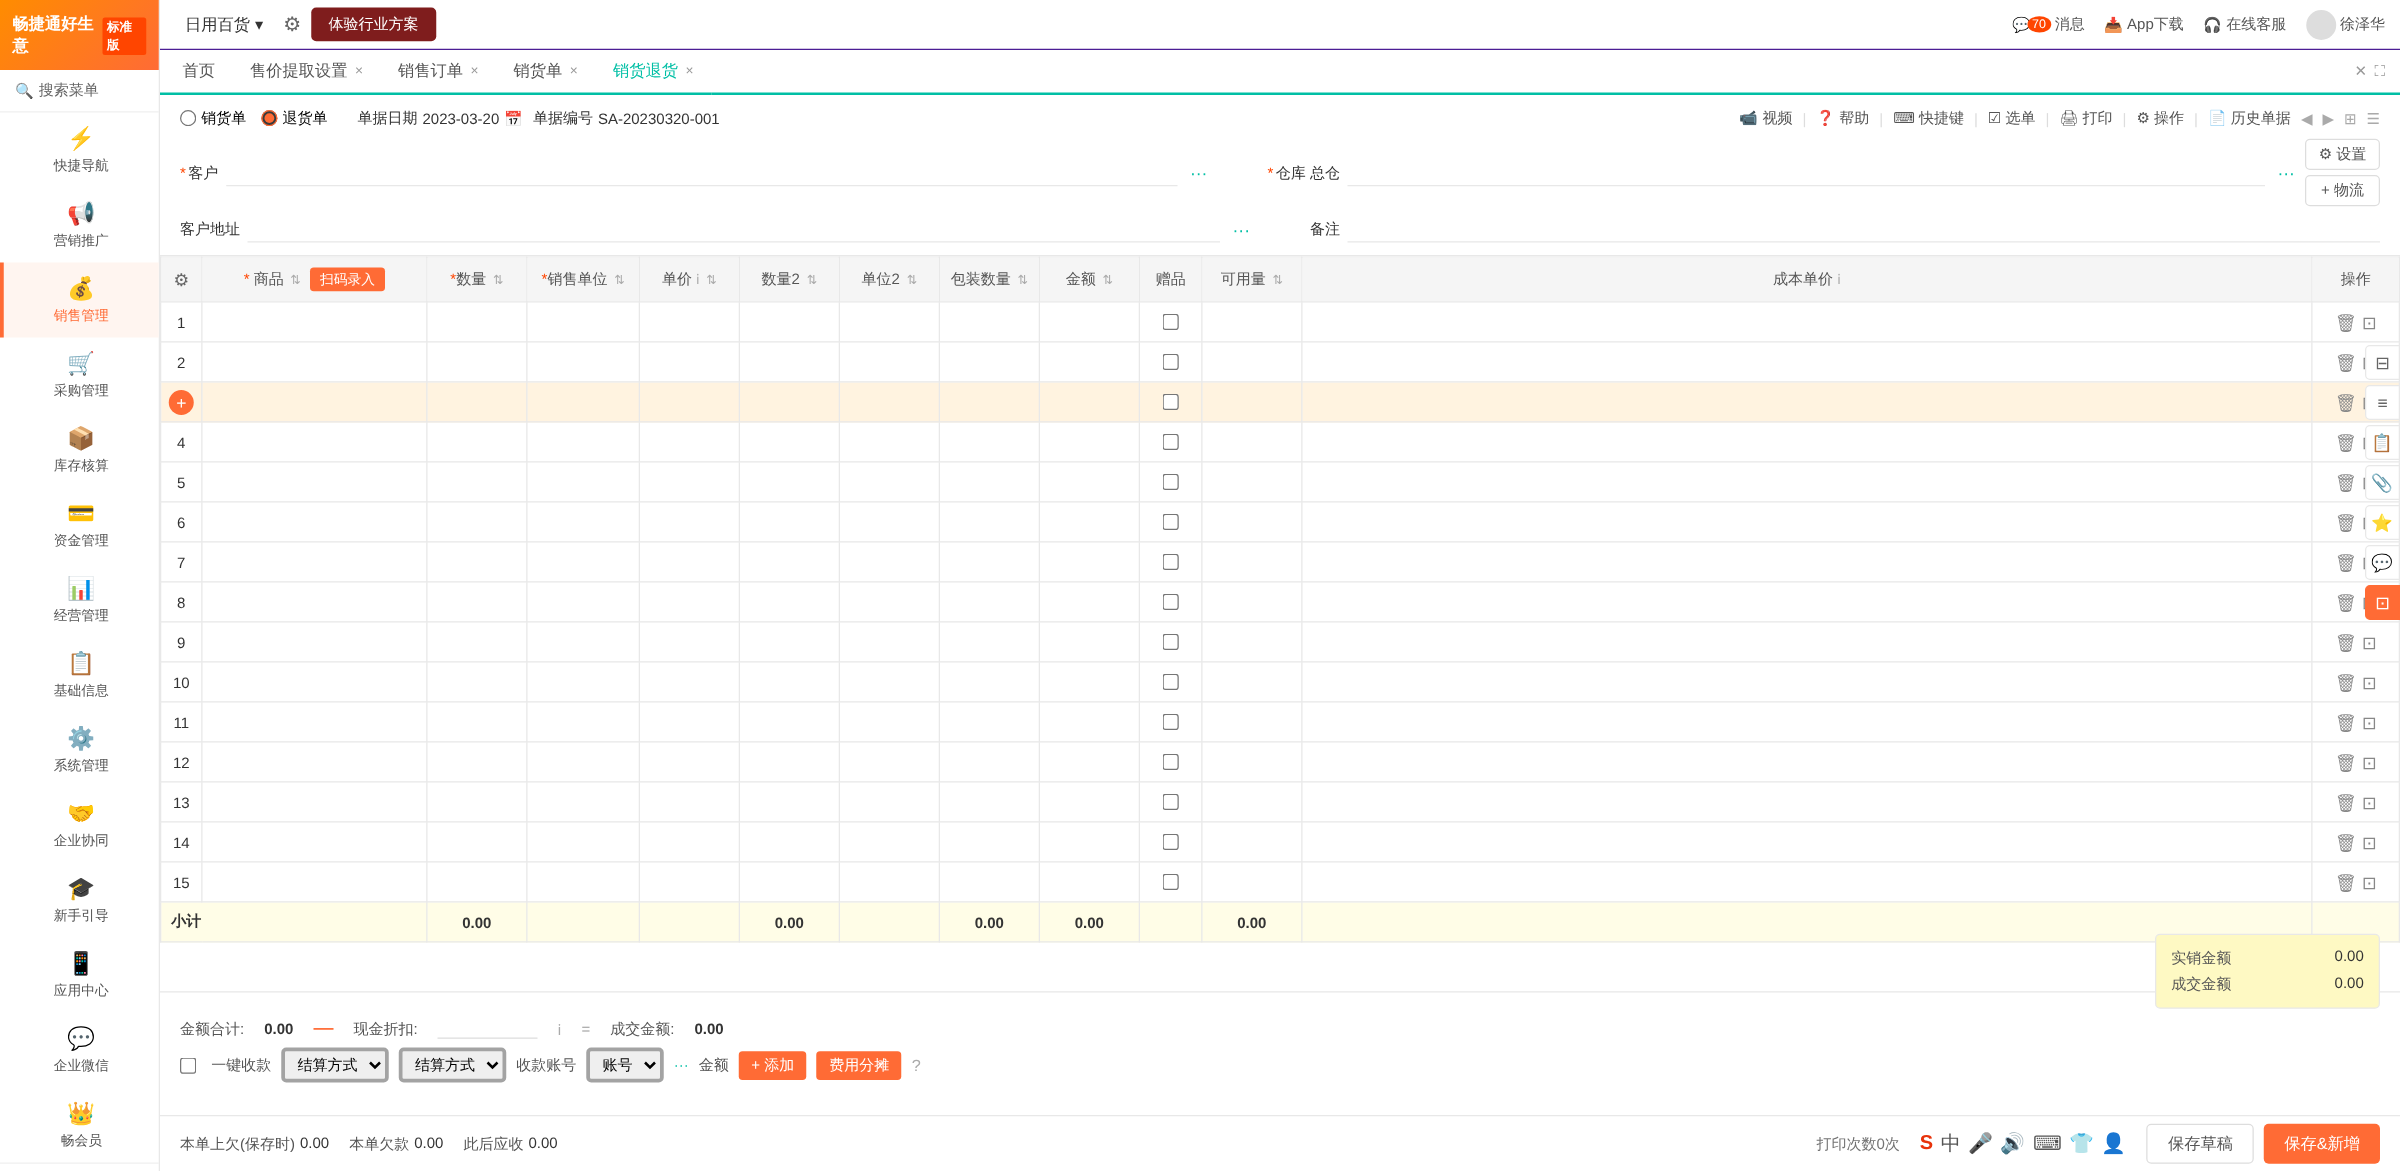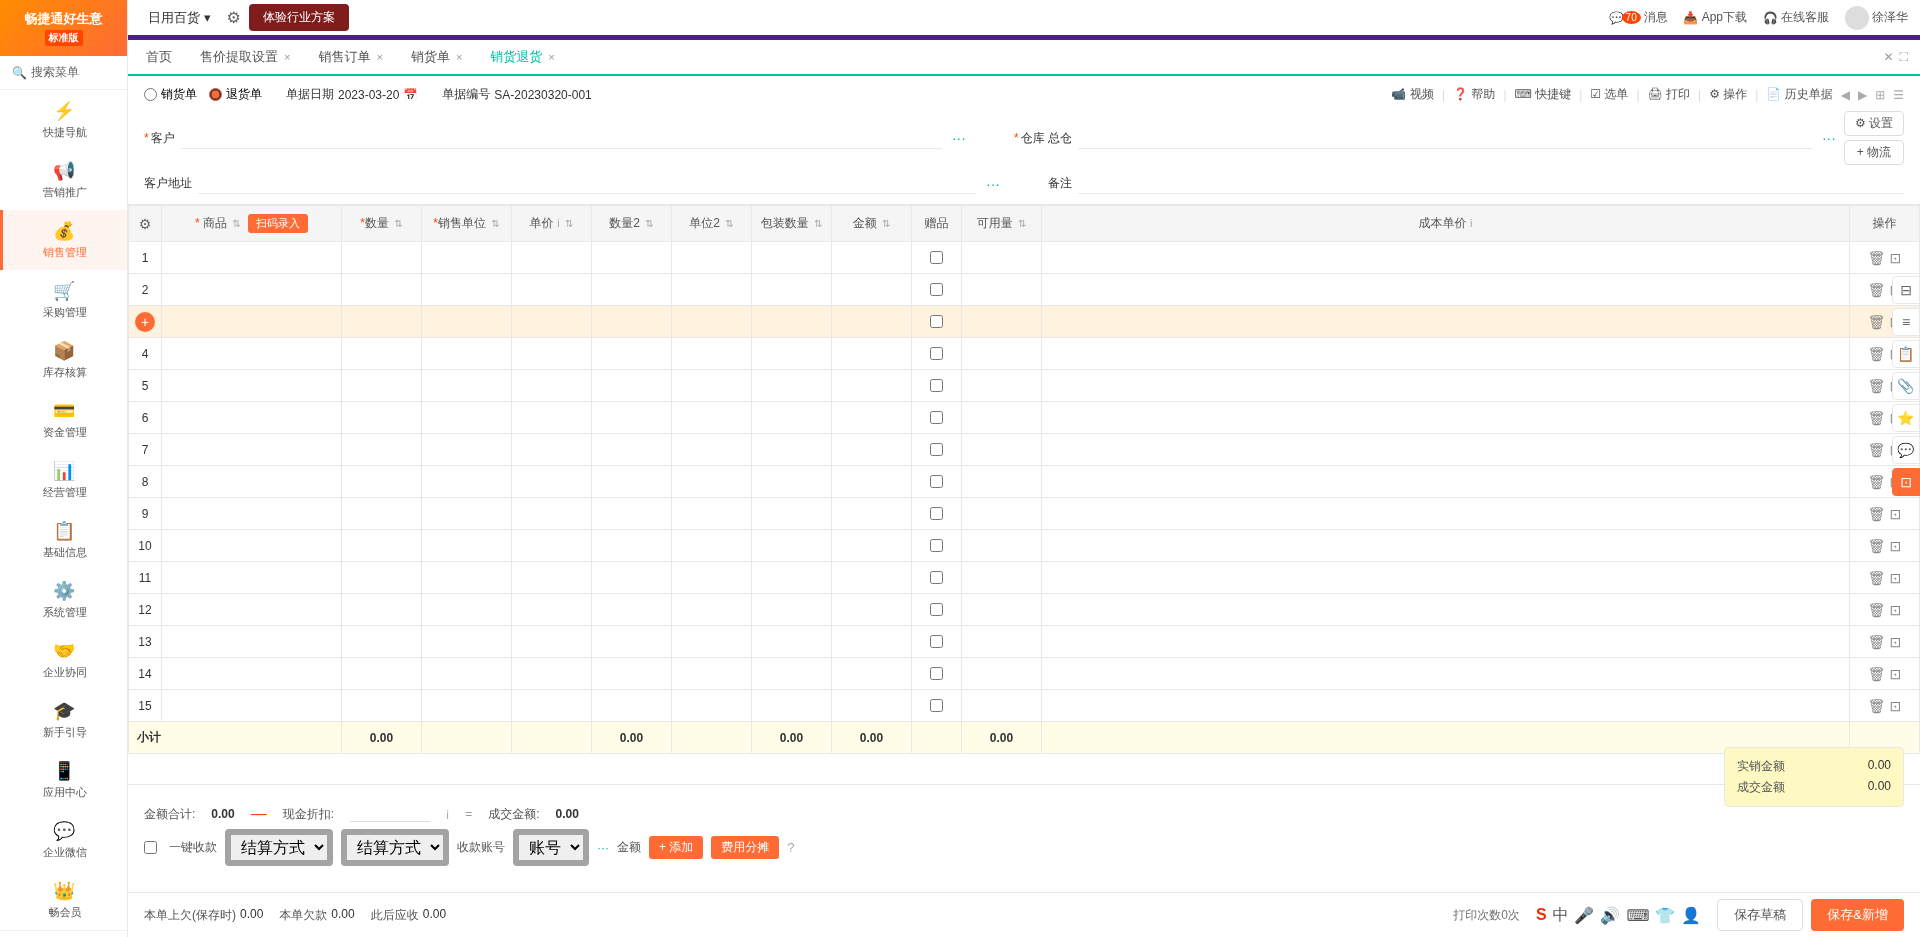--- a/index.html
+++ b/index.html
@@ -3,34 +3,34 @@
   <meta charset="utf-8">
   <style>
     * { box-sizing: border-box; margin: 0; padding: 0; }
     body { font-family: "Microsoft YaHei", "PingFang SC", sans-serif; font-size: 12px; background: #f0f2f5; overflow: hidden; }
 
     
     .app-wrapper { display: flex; height: 937px; width: 1920px; overflow: hidden; }
 
     
     .sidebar { width: 128px; background: #fff; display: flex; flex-direction: column; border-right: 1px solid #e8e8e8; flex-shrink: 0; }
-    .sidebar-logo { background: linear-gradient(135deg, #ff8c00, #ff6b35); padding: 10px; display: flex; flex-direction: column; align-items: center; color: #fff; font-size: 13px; font-weight: bold; height: 60px; justify-content: center; }
+    .sidebar-logo { background: linear-gradient(135deg, #ff8c00, #ff6b35); padding: 10px; display: flex; flex-direction: row; align-items: center; color: #fff; font-size: 13px; font-weight: bold; height: 60px; justify-content: center; }
     .sidebar-logo .sub { font-size: 10px; background: #ff4500; padding: 1px 4px; border-radius: 2px; margin-top: 2px; }
     .sidebar-search { padding: 8px; border-bottom: 1px solid #f0f0f0; display: flex; align-items: center; color: #666; font-size: 12px; cursor: pointer; }
     .sidebar-search span { margin-left: 4px; }
     .sidebar-item { display: flex; flex-direction: column; align-items: center; padding: 10px 4px; cursor: pointer; color: #555; font-size: 11px; border-left: 3px solid transparent; }
     .sidebar-item.active { background: #fff5f0; color: #ff6b35; border-left: 3px solid #ff6b35; }
     .sidebar-item .icon { font-size: 18px; margin-bottom: 3px; }
     .sidebar-bottom { margin-top: auto; border-top: 1px solid #f0f0f0; display: flex; padding: 8px; justify-content: space-around; }
 
     
     .main { flex: 1; display: flex; flex-direction: column; overflow: hidden; }
 
     
-    .topbar { height: 40px; background: #fff; display: flex; align-items: center; justify-content: space-between; padding: 0 12px; border-bottom: 5px solid #4c1d95; flex-shrink: 0; }
+    .topbar { height: 40px; background: #fff; display: flex; align-items: center; justify-content: space-between; padding: 0 12px; border-bottom: 1px solid #4c1d95; flex-shrink: 0; }
     .topbar-left { display: flex; align-items: center; gap: 8px; }
     .topbar-select { display: flex; align-items: center; gap: 4px; font-size: 13px; color: #333; cursor: pointer; padding: 4px 8px; border-radius: 4px; }
     .topbar-gear { font-size: 16px; color: #666; cursor: pointer; }
     .btn-experience { background: #7f1d1d; color: #fff; border: none; padding: 5px 14px; border-radius: 4px; font-size: 12px; cursor: pointer; }
     .topbar-right { display: flex; align-items: center; gap: 16px; font-size: 12px; color: #555; }
     .topbar-right .badge { background: #ff4500; color: #fff; border-radius: 50%; font-size: 10px; padding: 1px 4px; margin-left: -6px; vertical-align: top; }
     .topbar-right .icon-link { display: flex; align-items: center; gap: 3px; cursor: pointer; }
     .topbar-right .avatar { width: 24px; height: 24px; border-radius: 50%; background: #ddd; display: inline-block; }
 
     
@@ -82,21 +82,21 @@
     .bottom-summary { background: #fff; border-top: 1px solid #e8e8e8; padding: 20px 16px; flex-shrink: 0; }
     .summary-row { display: flex; align-items: center; gap: 16px; font-size: 12px; color: #555; }
     .summary-label { color: #555; }
     .summary-val { color: #333; font-weight: bold; }
     .summary-eq { color: #999; }
     .summary-minus { color: #ff4500; font-size: 16px; }
 
     
     .payment-row { display: flex; align-items: center; gap: 8px; font-size: 12px; color: #555; padding: 6px 0; }
     .payment-checkbox { margin-right: 4px; }
-    .payment-select { border: 6px solid #a3a3a3; border-radius: 4px; padding: 3px 6px; font-size: 16px; }
+    .payment-select { border: 3px solid #a3a3a3; border-radius: 4px; padding: 3px 6px; font-size: 12px; }
     .btn-add { background: #ff6b35; color: #fff; border: none; border-radius: 3px; padding: 3px 10px; font-size: 12px; cursor: pointer; }
     .btn-feegroup { background: #ff6b35; color: #fff; border: none; border-radius: 3px; padding: 3px 10px; font-size: 12px; cursor: pointer; }
     .btn-question { background: none; border: none; color: #aaa; cursor: pointer; font-size: 13px; }
 
     
     .footer { background: #fff; border-top: 1px solid #e8e8e8; padding: 6px 16px; display: flex; align-items: center; justify-content: space-between; flex-shrink: 0; font-size: 12px; color: #555; }
     .footer-left { display: flex; align-items: flex-start; gap: 16px; }
     .footer-item { display: flex; gap: 4px; }
     .footer-item .label { color: #555; }
     .footer-item .val { color: #333; }
@@ -272,21 +272,21 @@
             <label class="radio-item">
               <input type="radio" name="doctype" checked="" style="">
               <span>退货单</span>
             </label>
           </div>
           <div class="date-field" style="margin-left:16px;">
             <span class="form-label">单据日期</span>
             <span class="date-val">2023-03-20</span>
             <span class="date-icon">📅</span>
           </div>
-          <div class="date-field" style="margin-left:16px;align-items:center;">
+          <div class="date-field" style="align-items:center;">
             <span class="form-label">单据编号</span>
             <span class="date-val">SA-20230320-001</span>
           </div>
           <div style="margin-left:auto;display:flex;gap:8px;align-items:center;font-size:12px;color:#555;">
             <span style="cursor:pointer;">📹 视频</span>
             <span style="color:#ddd;">|</span>
             <span style="cursor:pointer;">❓ 帮助</span>
             <span style="color:#ddd;">|</span>
             <span style="cursor:pointer;">⌨ 快捷键</span>
             <span style="color:#ddd;">|</span>

